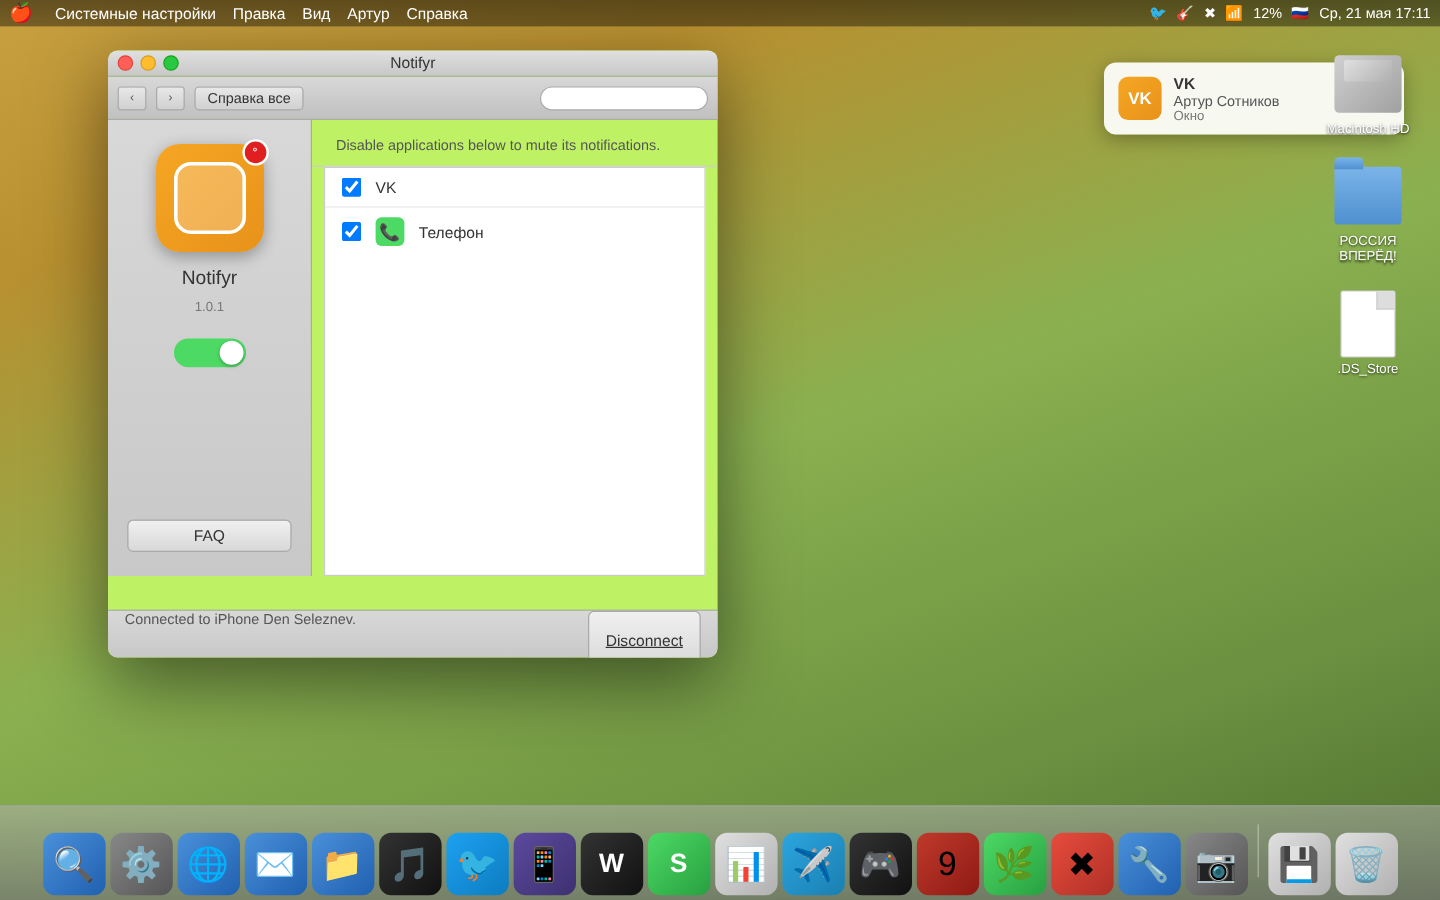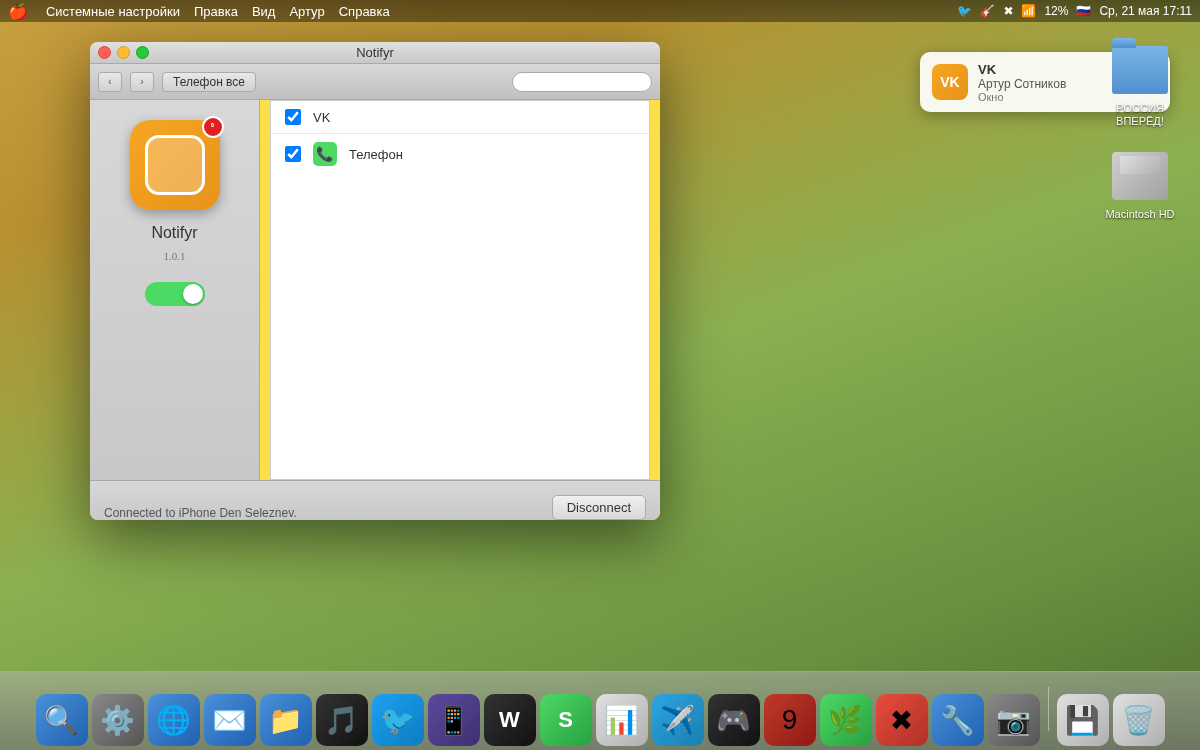--- a/index.html
+++ b/index.html
@@ -185,22 +185,22 @@
       text-align: center;
       text-shadow: 0 1px 2px rgba(0,0,0,0.8);
       line-height: 1.2;
     }
 
     
     .window {
       position: absolute;
       top: 20px;
       left: 90px;
-      width: 570px;
-      background: #fde047;
+      width: 508px;
+      background: #bef264;
       border-radius: 8px;
       box-shadow: 0 20px 60px rgba(0,0,0,0.5);
       overflow: hidden;
     }
     .window-titlebar {
       background: linear-gradient(to bottom, #e0e0e0, #c8c8c8);
       height: 22px;
       display: flex;
       align-items: center;
       padding: 0 8px;
@@ -325,21 +325,20 @@
     }
     .app-name {
       font-size: 16px;
       font-weight: 500;
       color: #333;
       margin-top: 6px;
     }
     .app-version {
       font-size: 11px;
       color: #777;
-      font-family: Liberation Serif, serif;
     }
     .toggle-switch {
       margin-top: 12px;
       width: 60px;
       height: 24px;
       background: #4cd964;
       border-radius: 12px;
       position: relative;
       cursor: pointer;
     }
@@ -419,38 +418,40 @@
     }
     .app-row-name {
       font-size: 13px;
       color: #333;
     }
 
     .window-statusbar {
       background: linear-gradient(to bottom, #d8d8d8, #c8c8c8);
       height: 40px;
       display: flex;
-      align-items: flex-end;
+      align-items: flex-start;
       padding: 0 14px;
       border-top: 1px solid #aaa;
       gap: 26px;
+      margin-top: 28px;
     }
     .status-text {
       font-size: 12px;
       color: #555;
     }
     .disconnect-btn {
       margin-left: auto;
       background: linear-gradient(to bottom, #f0f0f0, #d8d8d8);
       border: 1px solid #aaa;
       border-radius: 5px;
-      padding: 4px 14px;
+      padding: 16px 14px;
       font-size: 13px;
       cursor: pointer;
       color: #333;
+      text-decoration: underline;
     }
 
     
     .dock {
       position: absolute;
       bottom: 0;
       left: 0;
       right: 0;
       height: 79px;
       background: linear-gradient(to bottom, rgba(180,180,180,0.5), rgba(120,120,120,0.7));
@@ -518,67 +519,75 @@
     <div class="notif-content">
       <span class="notif-title">VK</span>
       <span class="notif-subtitle">Артур Сотников</span>
       <span class="notif-message">Окно</span>
     </div>
   </div>
 
   <div class="desktop-icons">
     <div class="desktop-icon">
       <div class="desktop-icon-img">
+        <div class="desktop-icon-hdd"></div>
+      </div>
+      <span class="desktop-icon-label">Macintosh HD</span>
+    </div>
+    <div class="desktop-icon">
+      <div class="desktop-icon-img">
         <div class="desktop-icon-folder"></div>
       </div>
       <span class="desktop-icon-label">РОССИЯ ВПЕРЁД!</span>
     </div>
     <div class="desktop-icon">
       <div class="desktop-icon-img">
-        <div class="desktop-icon-hdd"></div>
+        <div class="desktop-icon-doc"></div>
       </div>
-      <span class="desktop-icon-label">Macintosh HD</span>
+      <span class="desktop-icon-label">.DS_Store</span>
     </div>
   </div>
 
   <div class="window">
 
     <div class="window-titlebar">
       <div class="traffic-lights">
         <div class="traffic-light tl-red"></div>
         <div class="traffic-light tl-yellow"></div>
         <div class="traffic-light tl-green"></div>
       </div>
       <span class="window-title">Notifyr</span>
     </div>
 
     <div class="window-toolbar">
       <div class="nav-btn">‹</div>
       <div class="nav-btn">›</div>
-      <button class="show-all-btn">Телефон все</button>
+      <button class="show-all-btn">Справка все</button>
       <input class="toolbar-search" type="text" placeholder="" style="">
     </div>
 
     <div class="window-content">
 
       <div class="sidebar">
         <div class="app-icon-large">
           <div class="app-icon-inner"></div>
           <div class="app-icon-badge">°</div>
         </div>
         <span class="app-name">Notifyr</span>
         <span class="app-version">1.0.1</span>
         <div class="toggle-switch">
           <div class="toggle-knob"></div>
         </div>
         <div class="sidebar-buttons">
+          <button class="sidebar-btn">FAQ</button>
         </div>
       </div>
 
       <div class="main-panel">
+        <div class="main-header">Disable applications below to mute its notifications.</div>
         <div class="apps-list">
           <div class="app-row">
             <input type="checkbox" class="app-checkbox" checked="" style="">
             <span class="app-row-name">VK</span>
           </div>
           <div class="app-row">
             <input type="checkbox" class="app-checkbox" checked="" style="">
             <div class="app-row-icon phone-icon">📞</div>
             <span class="app-row-name">Телефон</span>
           </div>

